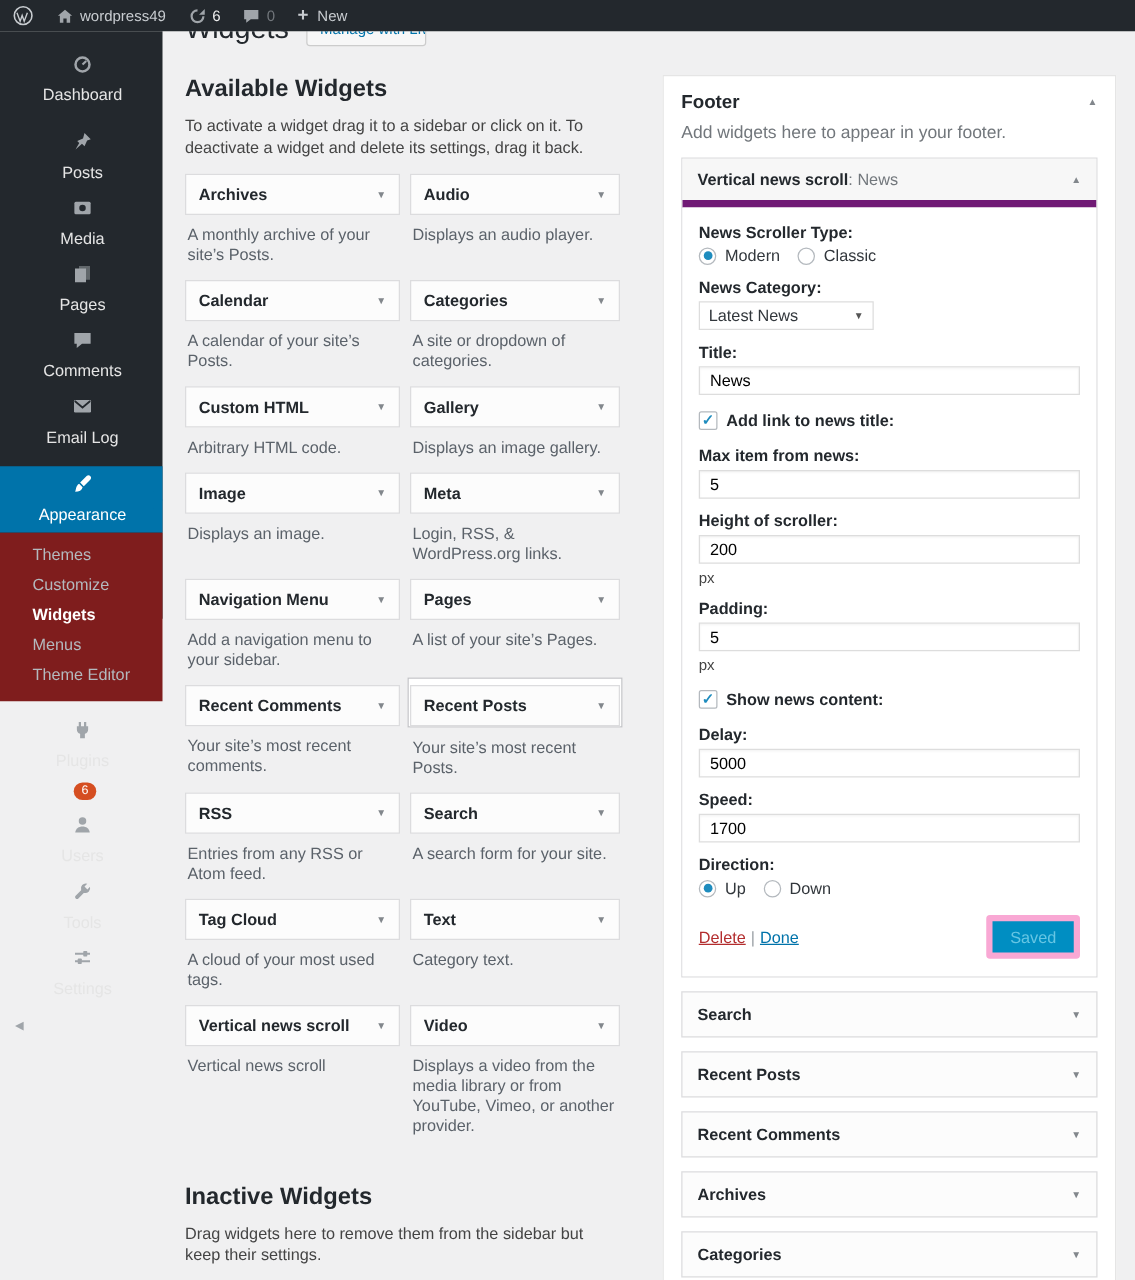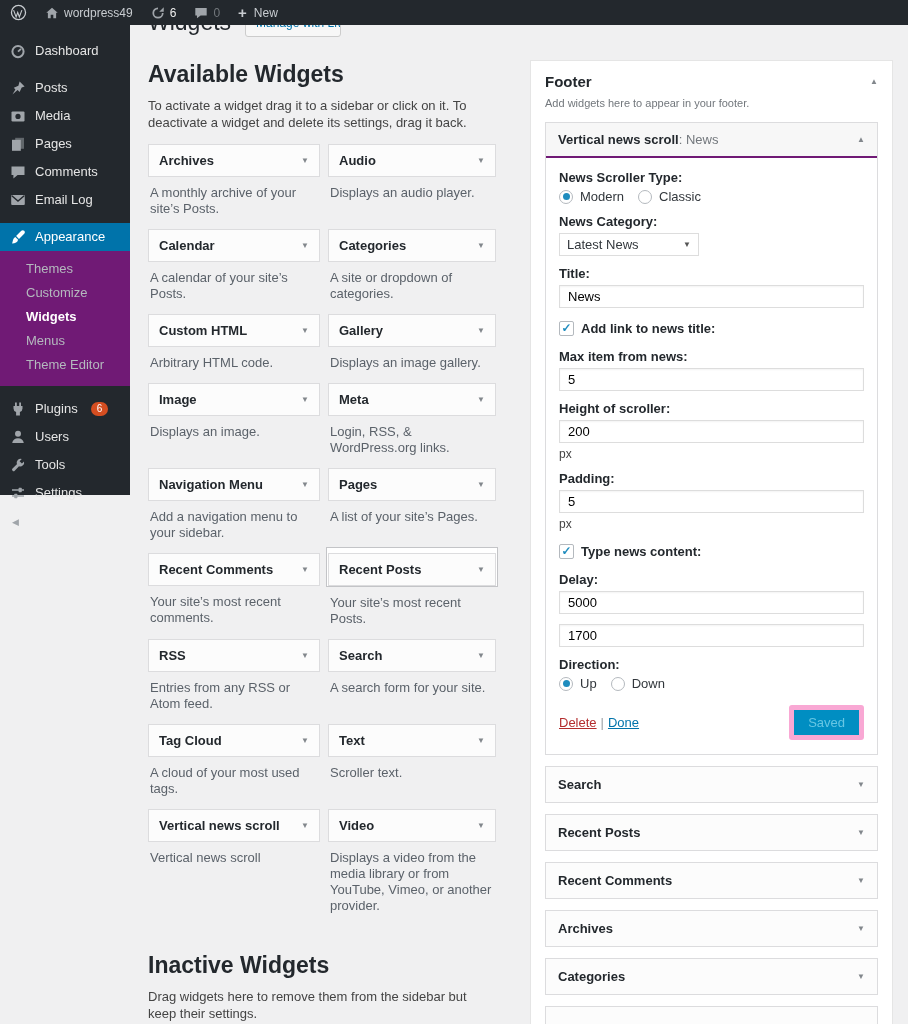--- a/index.html
+++ b/index.html
@@ -26,31 +26,31 @@
   .ab-count-muted { color:#72777c; }
   .ab-plus { font-size:15px; font-weight:bold; color:#c8ccd0; margin-right:2px; }
   
   .sidebar {
     position:absolute; top:25px; left:0; width:130px; height:470px;
     background:#23282d; color:#eee; padding-top:12px; z-index:40;
   }
   .menu-item {
     display:flex; align-items:center; gap:9px;
     padding:6px 8px 6px 10px; font-size:13px; color:#e5e5e5; cursor:pointer;
-    position:relative; line-height:16px;
+    position:relative; line-height:16px;flex-direction:column;
   }
   .menu-item .mi-icon { width:16px; height:16px; color:#a0a5aa; flex:0 0 16px; }
   .group-gap { margin-top:9px; }
   .menu-item.active { background:#0073aa; color:#fff; }
   .menu-item.active .mi-icon { color:#fff; }
   .menu-item.active::after {
     content:""; position:absolute; right:-7px; top:50%; margin-top:-7px;
     border:7px solid transparent; border-left-color:#0073aa;
   }
-  .submenu { background:#701a75; padding:6px 0 9px; }
+  .submenu { background:#7f1d1d; padding:6px 0 9px; }
   .submenu-item { padding:5px 8px 5px 26px; color:#b4b9be; font-size:13px; cursor:pointer; line-height:14px; }
   .submenu-item.current { color:#fff; font-weight:bold; }
   .badge {
     background:#d54e21; color:#fff; border-radius:10px;
     font-size:10px; padding:2px 6px; margin-left:4px; line-height:10px;
   }
   .collapse-row { padding:10px 12px; color:#a0a5aa; font-size:9px; }
   
   .content { position:absolute; left:130px; top:25px; width:778px; padding-left:18px; }
   .page-header { height:15px; overflow:hidden; }
@@ -58,21 +58,21 @@
   .page-title { font-size:23px; font-weight:400; color:#23282d; line-height:29px; }
   .live-preview-btn {
     background:#f7f7f7; border:1px solid #ccc; border-radius:3px;
     color:#0073aa; font-size:12px; padding:5px 10px; height:28px;
     max-width:96px; white-space:nowrap; overflow:hidden; cursor:pointer;
     font-family:"Liberation Sans", sans-serif;
   }
   .columns { display:flex; align-items:flex-start; }
   .col-left { width:348px; }
   .col-right { width:363px; margin-left:34px; margin-top:20px; }
-  .section-title { font-size:23px; font-weight:bold; color:#23282d; margin-top:21px; }
+  .section-title { font-size:19px; font-weight:bold; color:#23282d; margin-top:21px; }
   .section-desc { font-size:13px; color:#444; line-height:17px; margin:9px 0 13px; }
   
   .widget-grid { display:grid; grid-template-columns:172px 168px; column-gap:8px; }
   .widget-card {
     background:#fcfcfc; border:1px solid #dcdcde;
     padding:8px 10px; display:flex; justify-content:space-between; align-items:center;
     cursor:move; height:33px;
   }
   .widget-card .w-title { font-size:13px; font-weight:bold; color:#23282d; }
   .chev { font-size:8px; color:#82878c; cursor:pointer; line-height:8px; }
@@ -81,24 +81,24 @@
   
   .clear-btn {
     background:#f7f7f7; border:1px solid #ddd; border-radius:3px;
     color:#a0a5aa; font-size:13px; padding:6px 12px; cursor:default;
     font-family:"Liberation Sans", sans-serif; margin:2px 0 4px;
   }
   
   .footer-panel { background:#fff; border:1px solid #e5e5e5; padding:12px 14px 20px; }
   .panel-head { display:flex; justify-content:space-between; align-items:center; }
   .panel-title { font-size:15px; font-weight:bold; color:#23282d; }
-  .panel-desc { font-size:11px; color:#72777c; margin:7px 0 13px; }
+  .panel-desc { font-size:14px; color:#72777c; margin:7px 0 13px; }
   .widget-open { border:1px solid #dcdcde; }
   .widget-open-head {
-    background:#f7f7f7; border-bottom:2px solid #701a75;
+    background:#f7f7f7; border-bottom:6px solid #701a75;
     padding:9px 12px; display:flex; justify-content:space-between; align-items:center; cursor:pointer;
   }
   .woh-title { font-size:13px; color:#23282d; }
   .woh-title b { font-weight:bold; }
   .woh-title .in-sidebar { color:#72777c; font-weight:normal; }
   .widget-form { padding:12px 13px 14px; background:#fff; }
   .fgroup { margin-bottom:10px; }
   .flabel { display:block; font-size:13px; font-weight:bold; color:#23282d; margin-bottom:4px; }
   .txt-input {
     width:100%; border:1px solid #ddd; background:#fff; color:#000000;
@@ -392,21 +392,21 @@
             <span class="w-title">Tag Cloud</span>
             <span class="chev">▼</span>
           </div>
           <p class="widget-desc">A cloud of your most used tags.</p>
         </div>
         <div>
           <div class="widget-card">
             <span class="w-title">Text</span>
             <span class="chev">▼</span>
           </div>
-          <p class="widget-desc">Scroller text.</p>
+          <p class="widget-desc">Category text.</p>
         </div>
 
         <div>
           <div class="widget-card">
             <span class="w-title">Vertical news scroll</span>
             <span class="chev">▼</span>
           </div>
           <p class="widget-desc">Vertical news scroll</p>
         </div>
         <div>
@@ -483,29 +483,30 @@
             </div>
 
             <div class="fgroup">
               <span class="flabel">Padding:</span>
               <input class="txt-input" value="5" style="">
               <span class="unit">px</span>
             </div>
 
             <div class="check-row">
               <span class="checkbox">✓</span>
-              <span class="check-label">Type news content:</span>
+              <span class="check-label">Show news content:</span>
             </div>
 
             <div class="fgroup">
               <span class="flabel">Delay:</span>
               <input class="txt-input" value="5000" style="">
             </div>
 
             <div class="fgroup">
+              <span class="flabel">Speed:</span>
               <input class="txt-input" value="1700" style="">
             </div>
 
             <div class="fgroup" style="margin-bottom:0;">
               <span class="flabel">Direction:</span>
               <div class="radio-row">
                 <span class="radio on"></span>
                 <span class="radio-label">Up</span>
                 <span class="radio"></span>
                 <span class="radio-label">Down</span>

